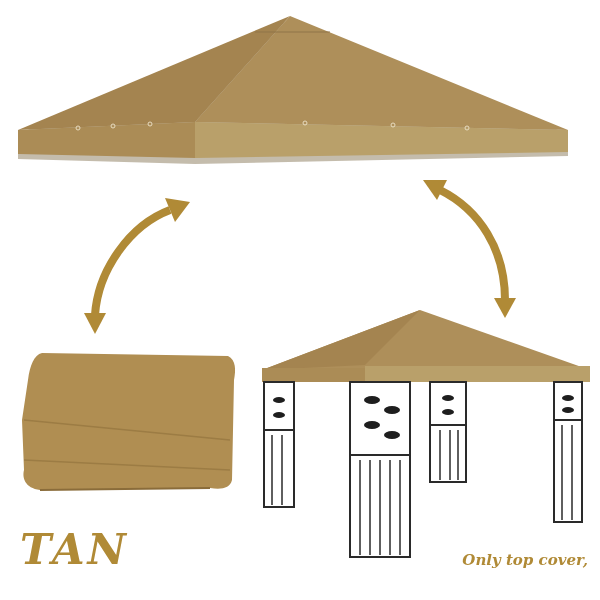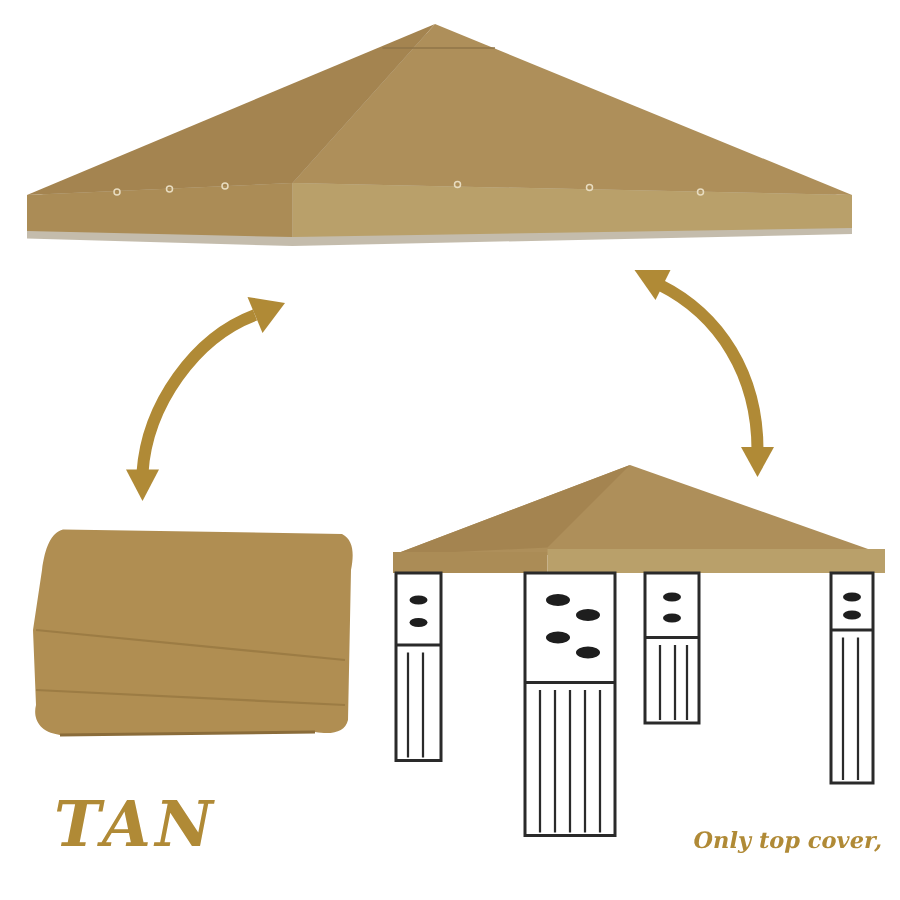--- a/index.html
+++ b/index.html
@@ -1,18 +1,18 @@
 <!DOCTYPE html>
 <html><head>
 <meta charset="utf-8">
 <style>
   html,body{margin:0;padding:0;background:#fff;}
   #stage{position:relative;width:600px;height:600px;overflow:hidden;background:#fff;}
   svg{position:absolute;left:0;top:0;}
-  .label-tan{position:absolute;left:36px;top:525px;font-family:"DejaVu Serif",serif;font-weight:bold;font-style:italic;font-size:42px;letter-spacing:3px;color:#b08a36;}
+  .label-tan{position:absolute;left:20px;top:525px;font-family:"DejaVu Serif",serif;font-weight:bold;font-style:italic;font-size:42px;letter-spacing:3px;color:#b08a36;}
   .note{position:absolute;right:12px;top:550px;text-align:left;font-family:"DejaVu Serif",serif;font-weight:bold;font-style:italic;font-size:15px;line-height:20px;color:#b08a36;}
 </style>
 </head>
 <body>
 
 <div id="stage">
   <svg width="600" height="600" viewBox="0 0 600 600">
 
     <g>
       <polygon points="18,130 290,16 568,130 568,152 195,160 18,155" fill="#8a7a5a" opacity="0.5" transform="translate(0,4)"></polygon>

